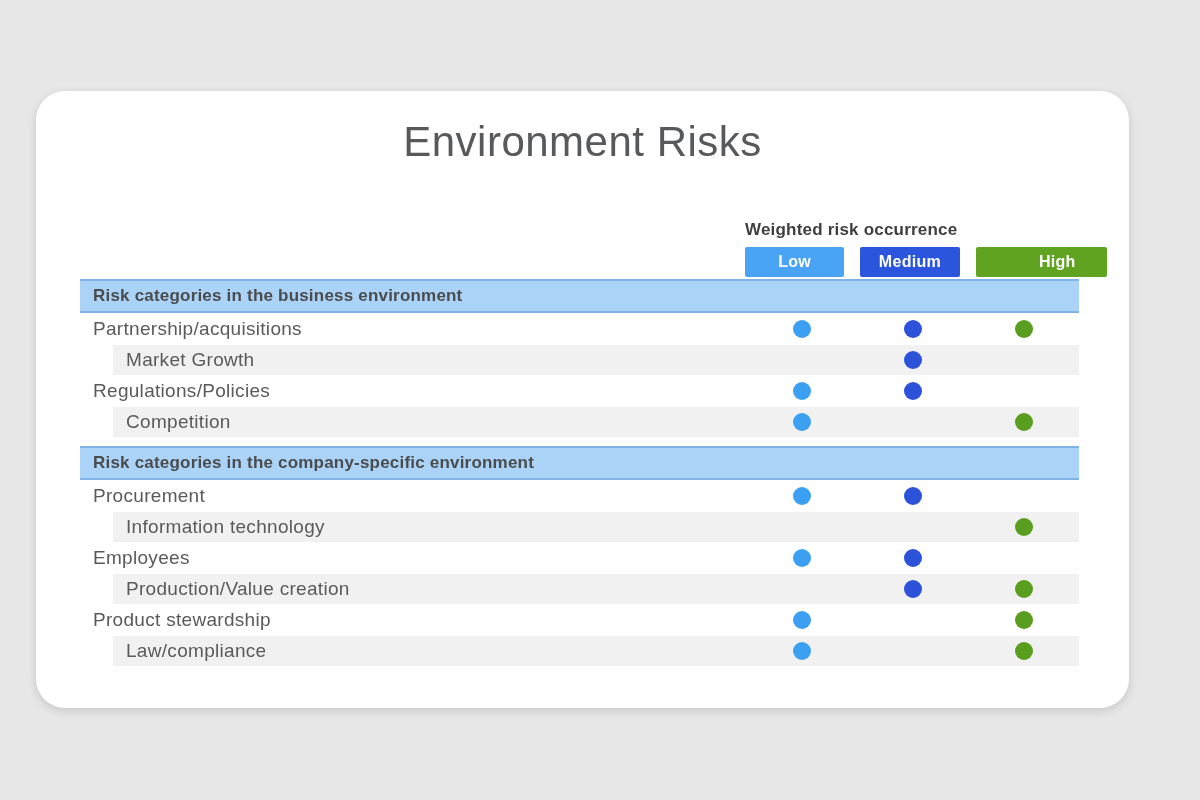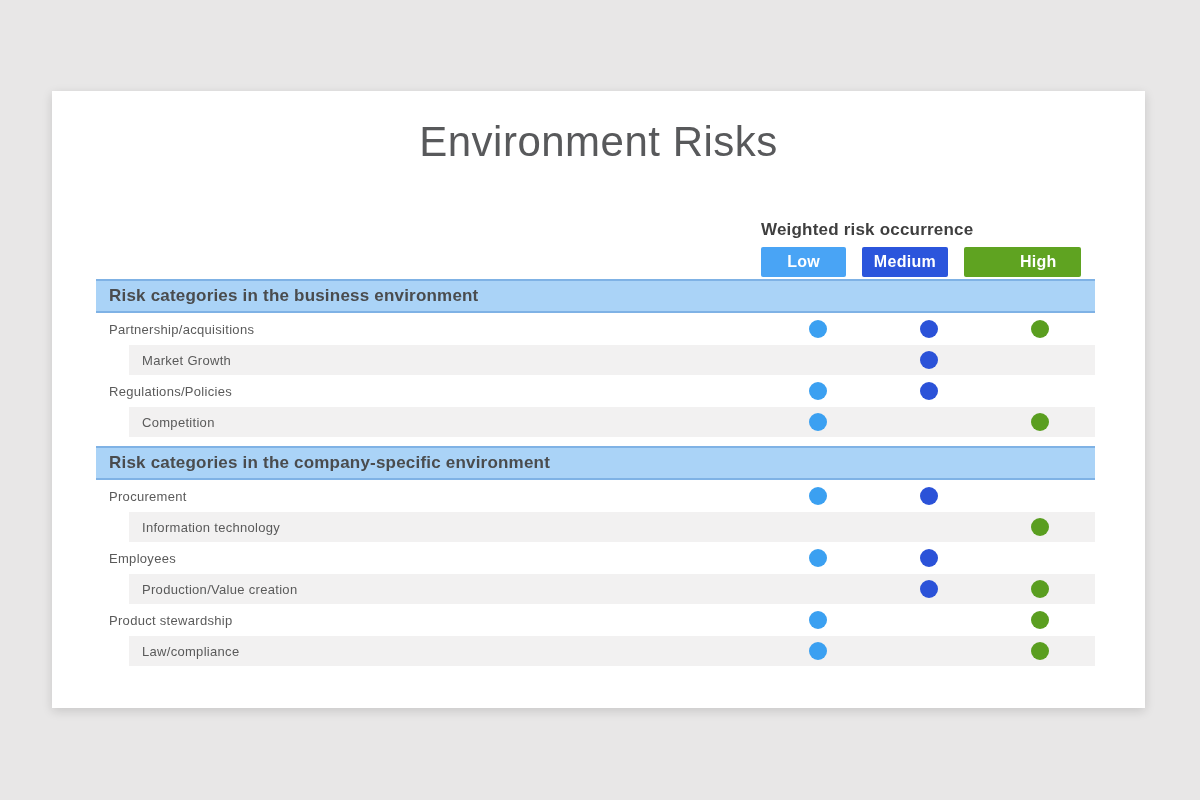--- a/index.html
+++ b/index.html
@@ -4,56 +4,57 @@
 <style>
   html,body{margin:0;padding:0;}
   body{
     width:1200px;height:800px;
     background:#e8e7e7;
     font-family:"Liberation Sans", sans-serif;
     overflow:hidden;
   }
   .canvas{position:relative;width:1200px;height:800px;}
   .card{
-    position:absolute;left:52px;top:91px;width:1093px;height:617px;
+    position:absolute;left:36px;top:91px;width:1093px;height:617px;
     background:#ffffff;
     box-shadow:0 3px 10px rgba(0,0,0,0.14);
+    border-radius:29px;
   }
   .title{
     margin:0;padding-top:27px;text-align:center;
     font-size:42px;font-weight:400;color:#58595b;letter-spacing:0.5px;
   }
   .subtitle{
     margin-top:13px;text-align:center;
     font-size:13.5px;color:#7d7d7d;letter-spacing:0.4px;
   }
   .matrix{position:absolute;left:44px;top:129px;width:999px;}
   .legend{
     width:334px;margin-left:665px;text-align:left;
     font-size:17px;font-weight:700;color:#3f3f3f;letter-spacing:0.2px;
   }
   .colheads{
-    display:flex;gap:16px;width:320px;margin-left:665px;
+    display:flex;gap:16px;width:362px;margin-left:665px;
     margin-top:7px;margin-bottom:2px;
   }
   .colhead{
     flex:1;height:30px;display:flex;align-items:center;justify-content:center;
     color:#fff;font-weight:700;font-size:16px;letter-spacing:0.3px;border-radius:2px;
   }
   .section.spaced{margin-top:9px;}
   .section-header{
     height:30px;background:#aad3f7;
     border-top:2px solid #7fb2e5;border-bottom:2px solid #7fb2e5;
     display:flex;align-items:center;padding-left:13px;
     font-size:17px;font-weight:700;color:#4a4c4e;letter-spacing:0.2px;
     margin-bottom:1px;
   }
   .row{display:flex;align-items:center;height:30px;margin-bottom:1px;}
   .row.alt{background:#f2f1f1;margin-left:33px;}
-  .row-label{flex:1;padding-left:13px;font-size:13px;color:#5a5a5a;letter-spacing:0.3px;}
+  .row-label{flex:1;padding-left:13px;font-size:19px;color:#5a5a5a;letter-spacing:0.3px;}
   .dotcol{width:111px;display:flex;align-items:center;justify-content:center;}
   .dot{width:18px;height:18px;border-radius:50%;}
 </style>
 </head>
 <body>
 
 <div class="canvas">
   <div class="card">
     <h1 class="title">Environment Risks</h1>
 

